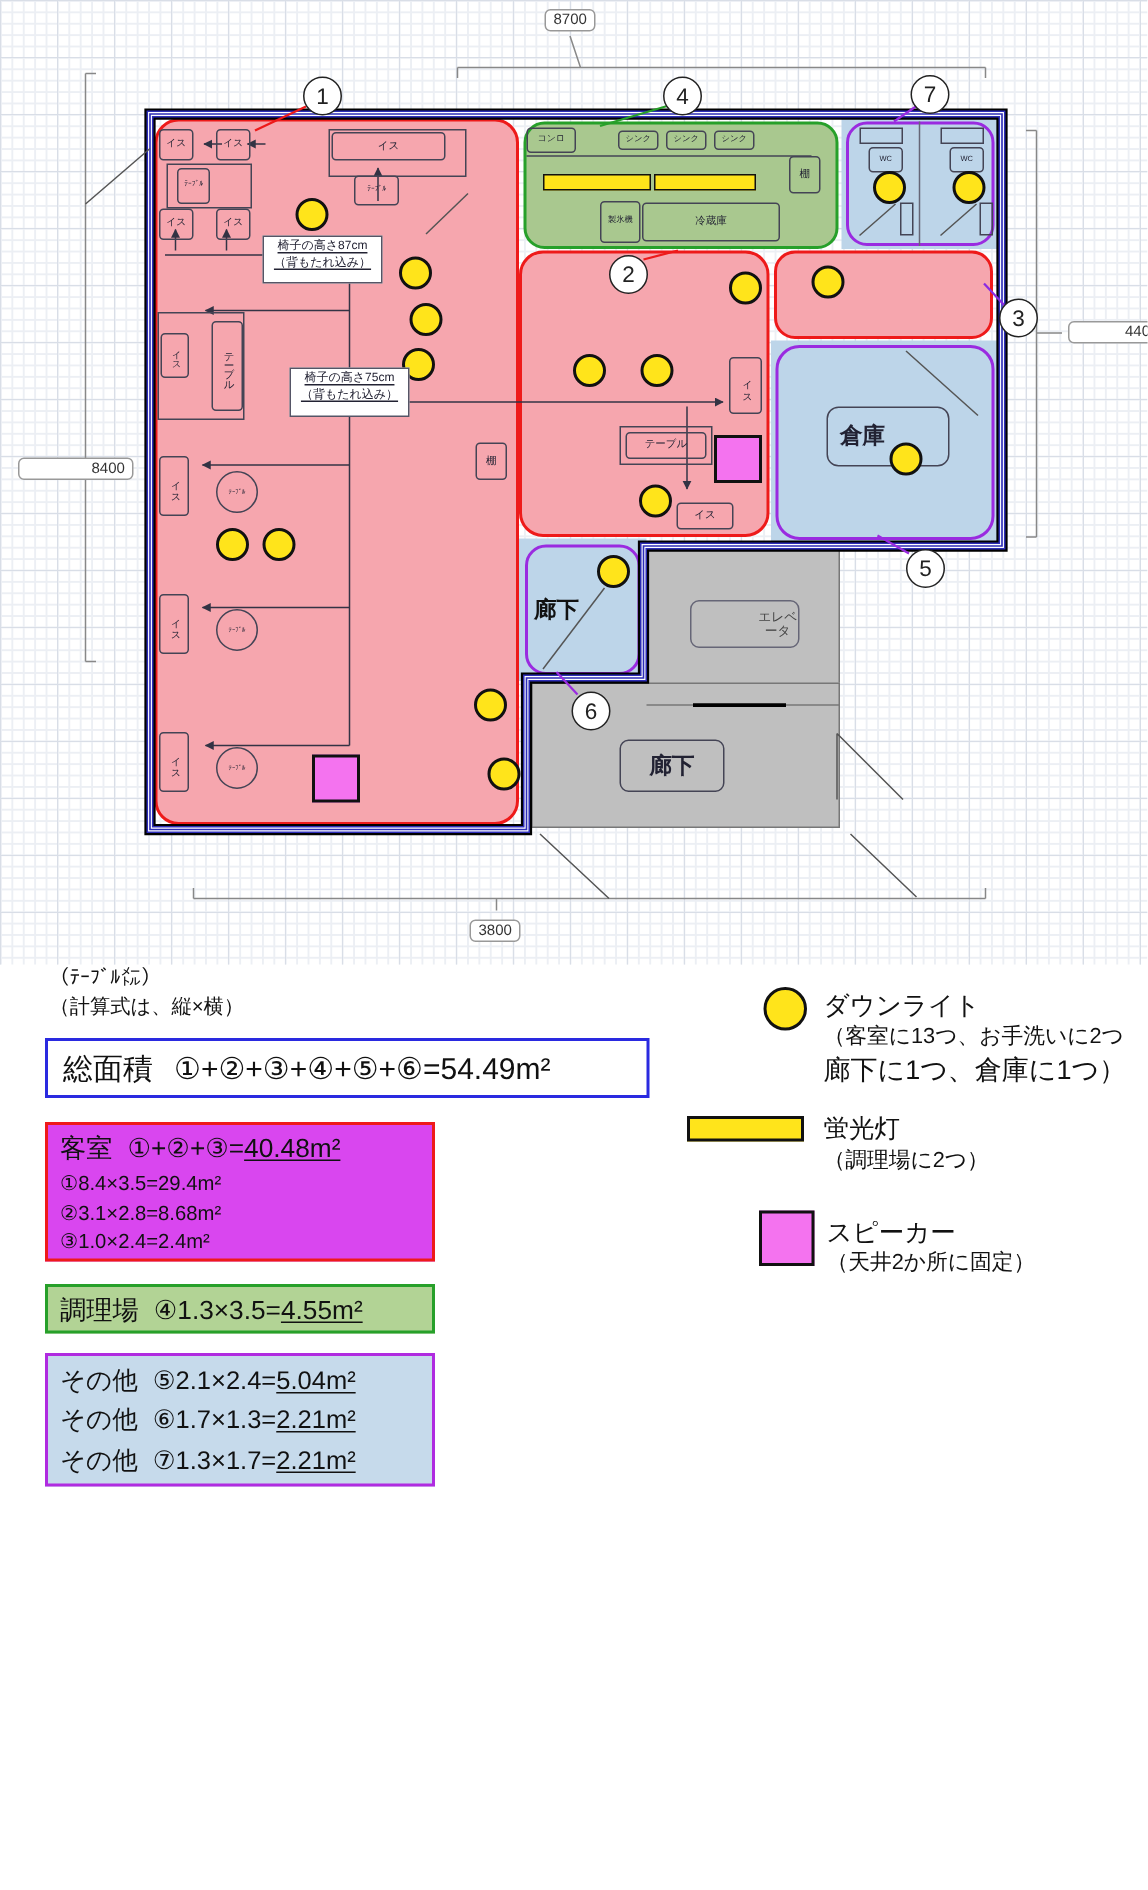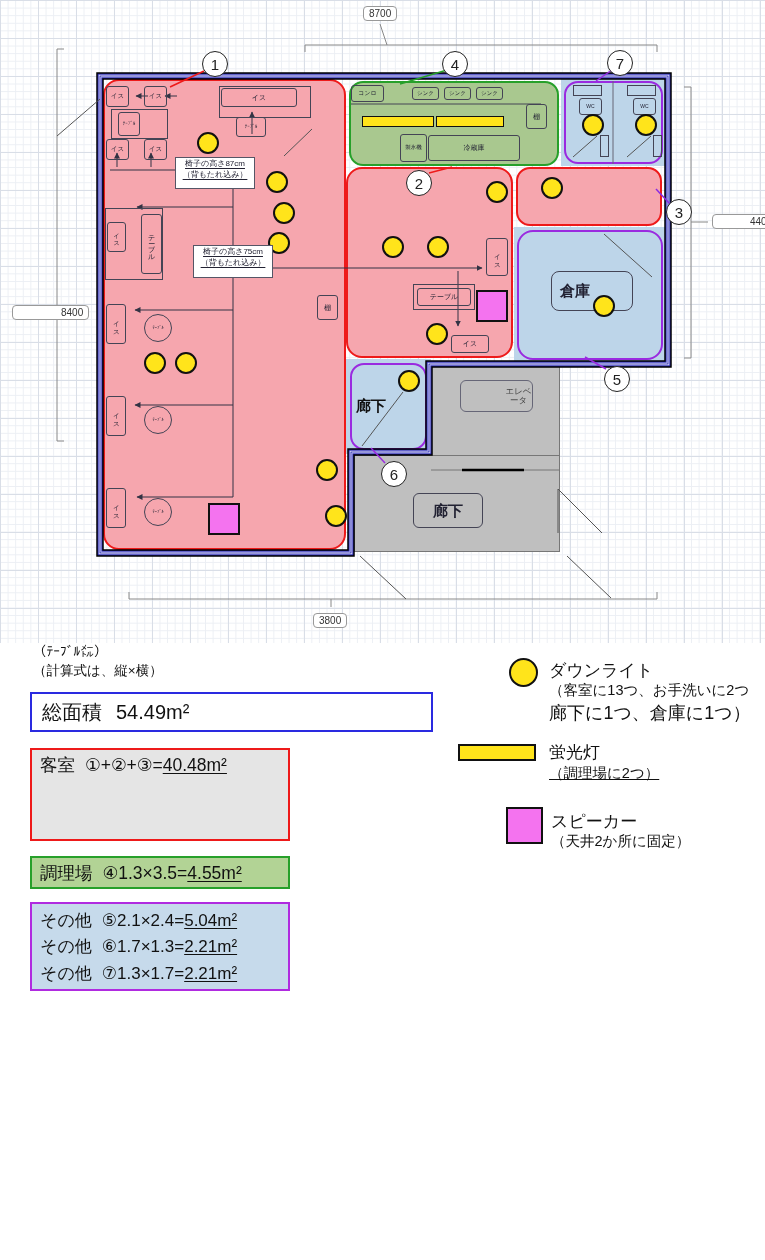--- a/index.html
+++ b/index.html
@@ -176,21 +176,21 @@
 
   <div class="fbox plain" style="left:573px;top:85px;width:29px;height:11px;"></div>
   <div class="fbox plain" style="left:627px;top:85px;width:29px;height:11px;"></div>
   <div class="fbox" style="left:579px;top:98px;width:23px;height:17px;font-size:5px;">WC</div>
   <div class="fbox" style="left:633px;top:98px;width:23px;height:17px;font-size:5px;">WC</div>
   <div class="fbox plain" style="left:600px;top:135px;width:9px;height:22px;"></div>
   <div class="fbox plain" style="left:653px;top:135px;width:9px;height:22px;"></div>
 
   <div class="fbox" style="left:551px;top:271px;width:82px;height:40px;font-size:15px;font-weight:bold;border-radius:8px;justify-content:flex-start;padding-left:8px;">倉庫</div>
   <div class="roomlabel" style="left:356px;top:397px;font-size:15px;">廊下</div>
-  <div class="fbox" style="left:460px;top:380px;width:73px;height:32px;font-size:8.5px;color:#444;border-color:#667;border-radius:6px;padding-left:44px;">エレベータ</div>
+  <div class="fbox" style="left:460px;top:400px;width:73px;height:32px;font-size:8.5px;color:#444;border-color:#667;border-radius:6px;padding-left:44px;">エレベータ</div>
   <div class="fbox" style="left:413px;top:493px;width:70px;height:35px;font-size:15px;font-weight:bold;border-radius:6px;">廊下</div>
 
   <div class="dl" style="left:197px;top:132px;"></div>
   <div class="dl" style="left:266px;top:171px;"></div>
   <div class="dl" style="left:273px;top:202px;"></div>
   <div class="dl" style="left:268px;top:232px;"></div>
   <div class="dl" style="left:144px;top:352px;"></div>
   <div class="dl" style="left:175px;top:352px;"></div>
   <div class="dl" style="left:316px;top:459px;"></div>
   <div class="dl" style="left:325px;top:505px;"></div>
@@ -203,30 +203,36 @@
   <div class="dl" style="left:635px;top:114px;"></div>
   <div class="dl" style="left:398px;top:370px;"></div>
   <div class="dl" style="left:593px;top:295px;"></div>
 
   <div class="legend-text" style="left:33px;top:644px;font-size:13.5px;">（ﾃｰﾌﾞﾙ㍍）</div>
   <div class="legend-text" style="left:33px;top:662px;font-size:13.5px;">（計算式は、縦×横）</div>
 
   <div class="calcbox" style="left:30px;top:692px;width:403px;height:40px;border:2px solid #2a2ae0;background:#fff;display:flex;align-items:center;padding:0 10px;font-size:20px;">
     <div class="f-row">
       <span class="f-label">総面積</span>
+      <span>①+②+③+④+⑤+⑥=</span>
       <span>54.49m²</span>
     </div>
   </div>
 
-  <div class="calcbox" style="left:30px;top:748px;width:260px;height:93px;border:2.5px solid #ee1a1a;background:#e5e5e5;padding:3px 8px;">
+  <div class="calcbox" style="left:30px;top:748px;width:260px;height:93px;border:2.5px solid #ee1a1a;background:#d946ef;padding:3px 8px;">
     <div class="f-row" style="font-size:17.5px;margin-bottom:2px;">
       <span class="f-label" style="margin-right:10px;">客室</span>
       <span>①+②+③=</span>
       <span class="ul">40.48m²</span>
     </div>
+    <div style="font-size:13.5px;line-height:1.45;">
+      <div>①8.4×3.5=29.4m²</div>
+      <div>②3.1×2.8=8.68m²</div>
+      <div>③1.0×2.4=2.4m²</div>
+    </div>
   </div>
 
   <div class="calcbox" style="left:30px;top:856px;width:260px;height:33px;border:2.5px solid #27a02a;background:#b2d395;display:flex;align-items:center;padding:0 8px;font-size:17.5px;">
     <div class="f-row">
       <span class="f-label" style="margin-right:10px;">調理場</span>
       <span>④1.3×3.5=</span>
       <span class="ul">4.55m²</span>
     </div>
   </div>
 
@@ -248,18 +254,18 @@
     </div>
   </div>
 
   <div class="abs" style="left:509px;top:658px;width:29px;height:29px;border-radius:50%;background:#ffe41b;border:2px solid #111;z-index:2;"></div>
   <div class="legend-text" style="left:549px;top:659px;font-size:17px;">ダウンライト</div>
   <div class="legend-text" style="left:549px;top:681px;font-size:14.5px;">（客室に13つ、お手洗いに2つ</div>
   <div class="legend-text" style="left:549px;top:701px;font-size:18px;">廊下に1つ、倉庫に1つ）</div>
 
   <div class="abs" style="left:458px;top:744px;width:78px;height:17px;background:#ffe41b;border:2px solid #111;z-index:2;"></div>
   <div class="legend-text" style="left:549px;top:741px;font-size:17px;">蛍光灯</div>
-  <div class="legend-text" style="left:549px;top:764px;font-size:14.5px;text-decoration:underline;">（調理場に2つ）</div>
+  <div class="legend-text" style="left:549px;top:764px;font-size:14.5px;">（調理場に2つ）</div>
 
   <div class="abs" style="left:506px;top:807px;width:37px;height:37px;background:#f473ef;border:2px solid #111;z-index:2;"></div>
   <div class="legend-text" style="left:551px;top:810px;font-size:17px;">スピーカー</div>
   <div class="legend-text" style="left:551px;top:832px;font-size:14.5px;">（天井2か所に固定）</div>
 </div>
 
 </body></html>

